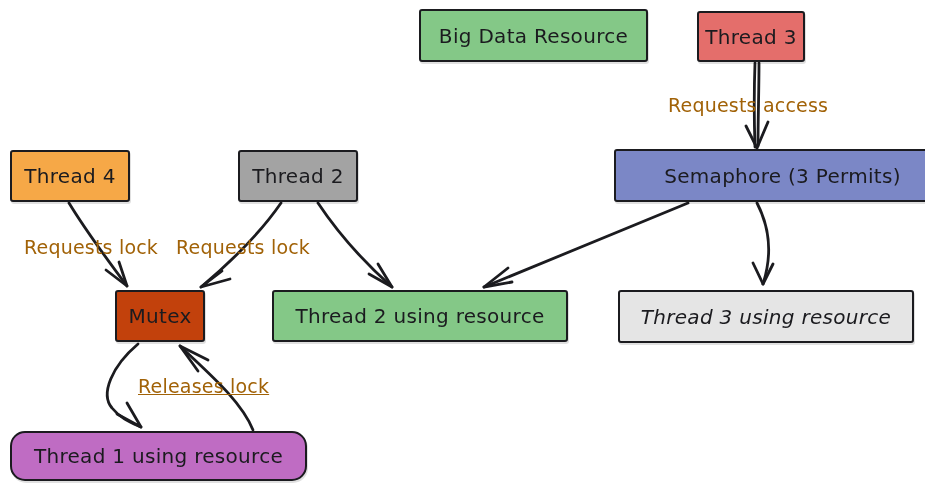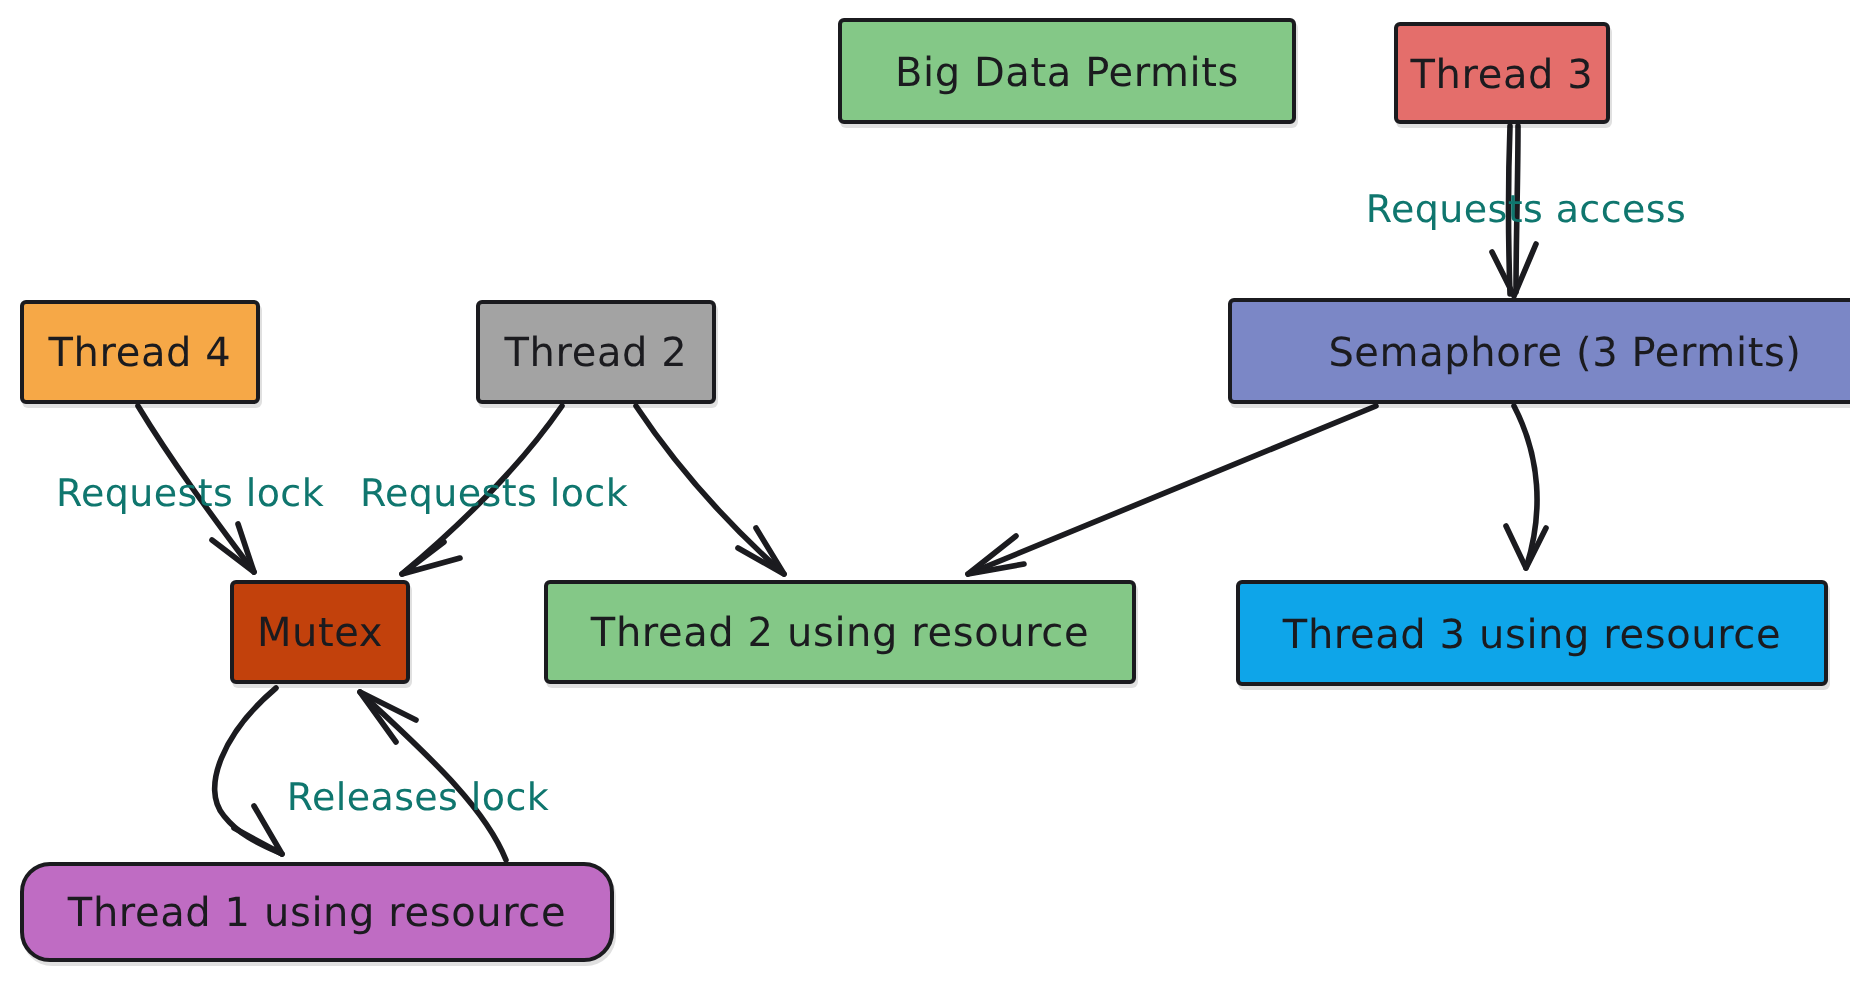--- a/index.html
+++ b/index.html
@@ -10,37 +10,37 @@
   }
   .node {
     position:absolute; display:flex; align-items:center; justify-content:center;
     border:2.5px solid #1b1b1f; border-radius:3px;
     font-size:20px; letter-spacing:0.3px; color:#1b1b1f;
     box-shadow:1px 2px 0 rgba(0,0,0,0.12);
     box-sizing:border-box; white-space:nowrap;
   }
   .edge-label {
     position:absolute; font-size:19px; letter-spacing:0.2px;
-    text-align:center; color:#0f766e; white-space:nowrap;
+    color:#a16207; white-space:nowrap;
   }
   
   #n-big-data   { left:419px; top:9px;   width:229px; height:53px; }
   #n-thread3    { left:697px; top:11px;  width:108px; height:51px; }
   #n-semaphore  { left:614px; top:149px; width:337px; height:53px; }
   #n-thread1    { left:10px;  top:150px; width:120px; height:52px; }
   #n-thread2    { left:238px; top:150px; width:120px; height:52px; }
   #n-mutex      { left:115px; top:290px; width:90px;  height:52px; }
   #n-thread2use { left:272px; top:290px; width:296px; height:52px; }
   #n-thread3use { left:618px; top:290px; width:296px; height:53px; }
   #n-thread1use { left:10px;  top:431px; width:297px; height:50px; }
   
   #l-req-access { left:668px; top:94px;  width:190px; }
   #l-req-lock1  { left:24px;  top:236px; width:142px; }
   #l-req-lock2  { left:176px; top:236px; width:142px; }
-  #l-rel-lock   { left:138px; top:388px; width:142px; }
+  #l-rel-lock   { left:138px; top:375px; width:142px;text-decoration:underline; }
   svg.arrows { position:absolute; left:0; top:0; width:925px; height:493px; pointer-events:none; }
   svg.arrows path { fill:none; stroke:#1b1b1f; stroke-width:2.8; stroke-linecap:round; stroke-linejoin:round; }
 </style>
 </head>
 <body>
 
 <div id="canvas">
 
   <svg class="arrows" viewBox="0 0 925 493">
 
@@ -79,35 +79,35 @@
       <path d="M138,344 C112,366 100,394 112,408 C120,418 130,422 141,427"></path>
       <path d="M141,427 L117,414 M141,427 L127,403"></path>
     </g>
 
     <g>
       <path d="M253,430 C241,400 205,370 180,346"></path>
       <path d="M180,346 L198,371 M180,346 L208,360"></path>
     </g>
   </svg>
 
-  <div class="node" id="n-big-data" style="background: rgb(132, 200, 135);">Big Data Permits</div>
+  <div class="node" id="n-big-data" style="background: rgb(132, 200, 135);">Big Data Resource</div>
 
   <div class="node" id="n-thread3" style="background: rgb(228, 110, 107);">Thread 3</div>
 
   <div class="node" id="n-semaphore" style="background: rgb(123, 135, 198);">Semaphore (3 Permits)</div>
 
   <div class="node" id="n-thread1" style="background: rgb(246, 168, 71);">Thread 4</div>
 
   <div class="node" id="n-thread2" style="background: #a3a3a3;">Thread 2</div>
 
   <div class="node" id="n-mutex" style="background: #c2410c;">Mutex</div>
 
   <div class="node" id="n-thread2use" style="background: rgb(132, 200, 135);">Thread 2 using resource</div>
 
-  <div class="node" id="n-thread3use" style="background: #0ea5e9;">Thread 3 using resource</div>
+  <div class="node" id="n-thread3use" style="background: #e5e5e5; font-style: italic;">Thread 3 using resource</div>
 
   <div class="node" id="n-thread1use" style="background: rgb(191, 108, 195); border-radius: 15px;">Thread 1 using resource</div>
 
   <div class="edge-label" id="l-req-access">Requests access</div>
 
   <div class="edge-label" id="l-req-lock1">Requests lock</div>
 
   <div class="edge-label" id="l-req-lock2">Requests lock</div>
 
   <div class="edge-label" id="l-rel-lock">Releases lock</div>

